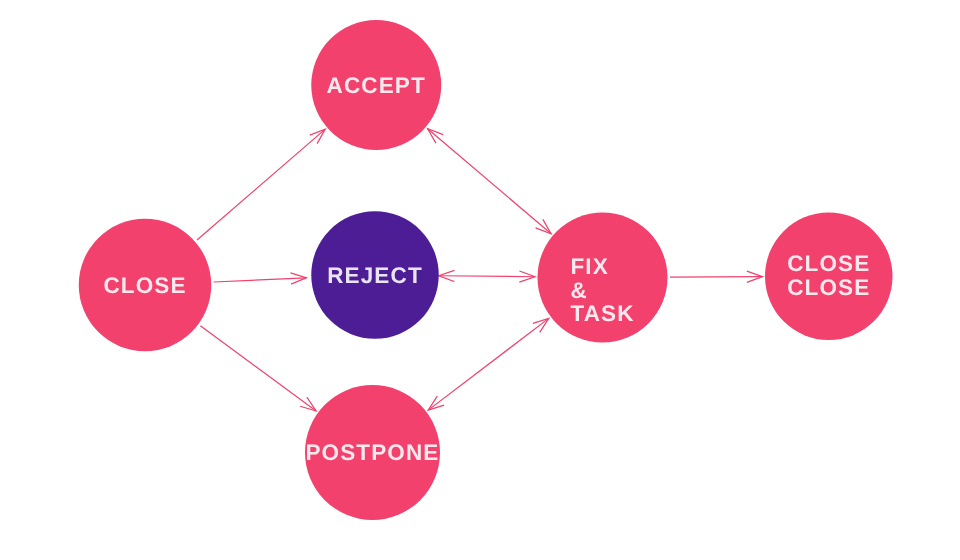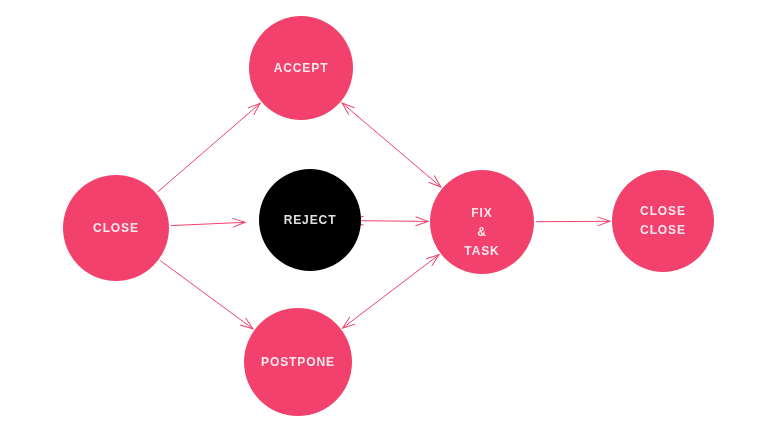--- a/index.html
+++ b/index.html
@@ -23,25 +23,25 @@
   .node {
     position: absolute;
     border-radius: 50%;
     display: flex;
     align-items: center;
     justify-content: center;
     box-sizing: border-box;
   }
   .node-label {
     color: rgba(255,255,255,0.88);
-    font-size: 12px;
+    font-size: 18px;
     line-height: 19px;
     font-weight: 600;
     letter-spacing: 0.9px;
-    text-align: center;
+    text-align: left;
     user-select: none;
   }
 </style>
 </head>
 <body>
 
 <div class="canvas" style="background: rgb(255, 255, 255);">
   <svg class="edges-layer" width="768" height="448" viewBox="0 0 768 448">
     <defs>
       <marker id="arrow-end" markerUnits="userSpaceOnUse" markerWidth="15" markerHeight="12" refX="13" refY="5" orient="auto">
@@ -65,21 +65,21 @@
       <div class="node" style="left: 63px; top: 175px; width: 106px; height: 106px; background: rgb(241, 65, 108);">
         <div class="node-label" style="color: rgba(255, 255, 255, 0.88);">
           <div>CLOSE</div>
         </div>
       </div>
       <div class="node" style="left: 249px; top: 16px; width: 104px; height: 104px; background: rgb(241, 65, 108);">
         <div class="node-label" style="color: rgba(255, 255, 255, 0.88);">
           <div>ACCEPT</div>
         </div>
       </div>
-      <div class="node" style="left: 259px; top: 169px; width: 102px; height: 102px; background: #000000;">
+      <div class="node" style="left: 249px; top: 169px; width: 102px; height: 102px; background: #4c1d95;">
         <div class="node-label" style="color: rgba(255, 255, 255, 0.88);">
           <div>REJECT</div>
         </div>
       </div>
       <div class="node" style="left: 244px; top: 308px; width: 108px; height: 108px; background: rgb(241, 65, 108);">
         <div class="node-label" style="color: rgba(255, 255, 255, 0.88);">
           <div>POSTPONE</div>
         </div>
       </div>
       <div class="node" style="left: 430px; top: 170px; width: 104px; height: 104px; background: rgb(241, 65, 108);">

